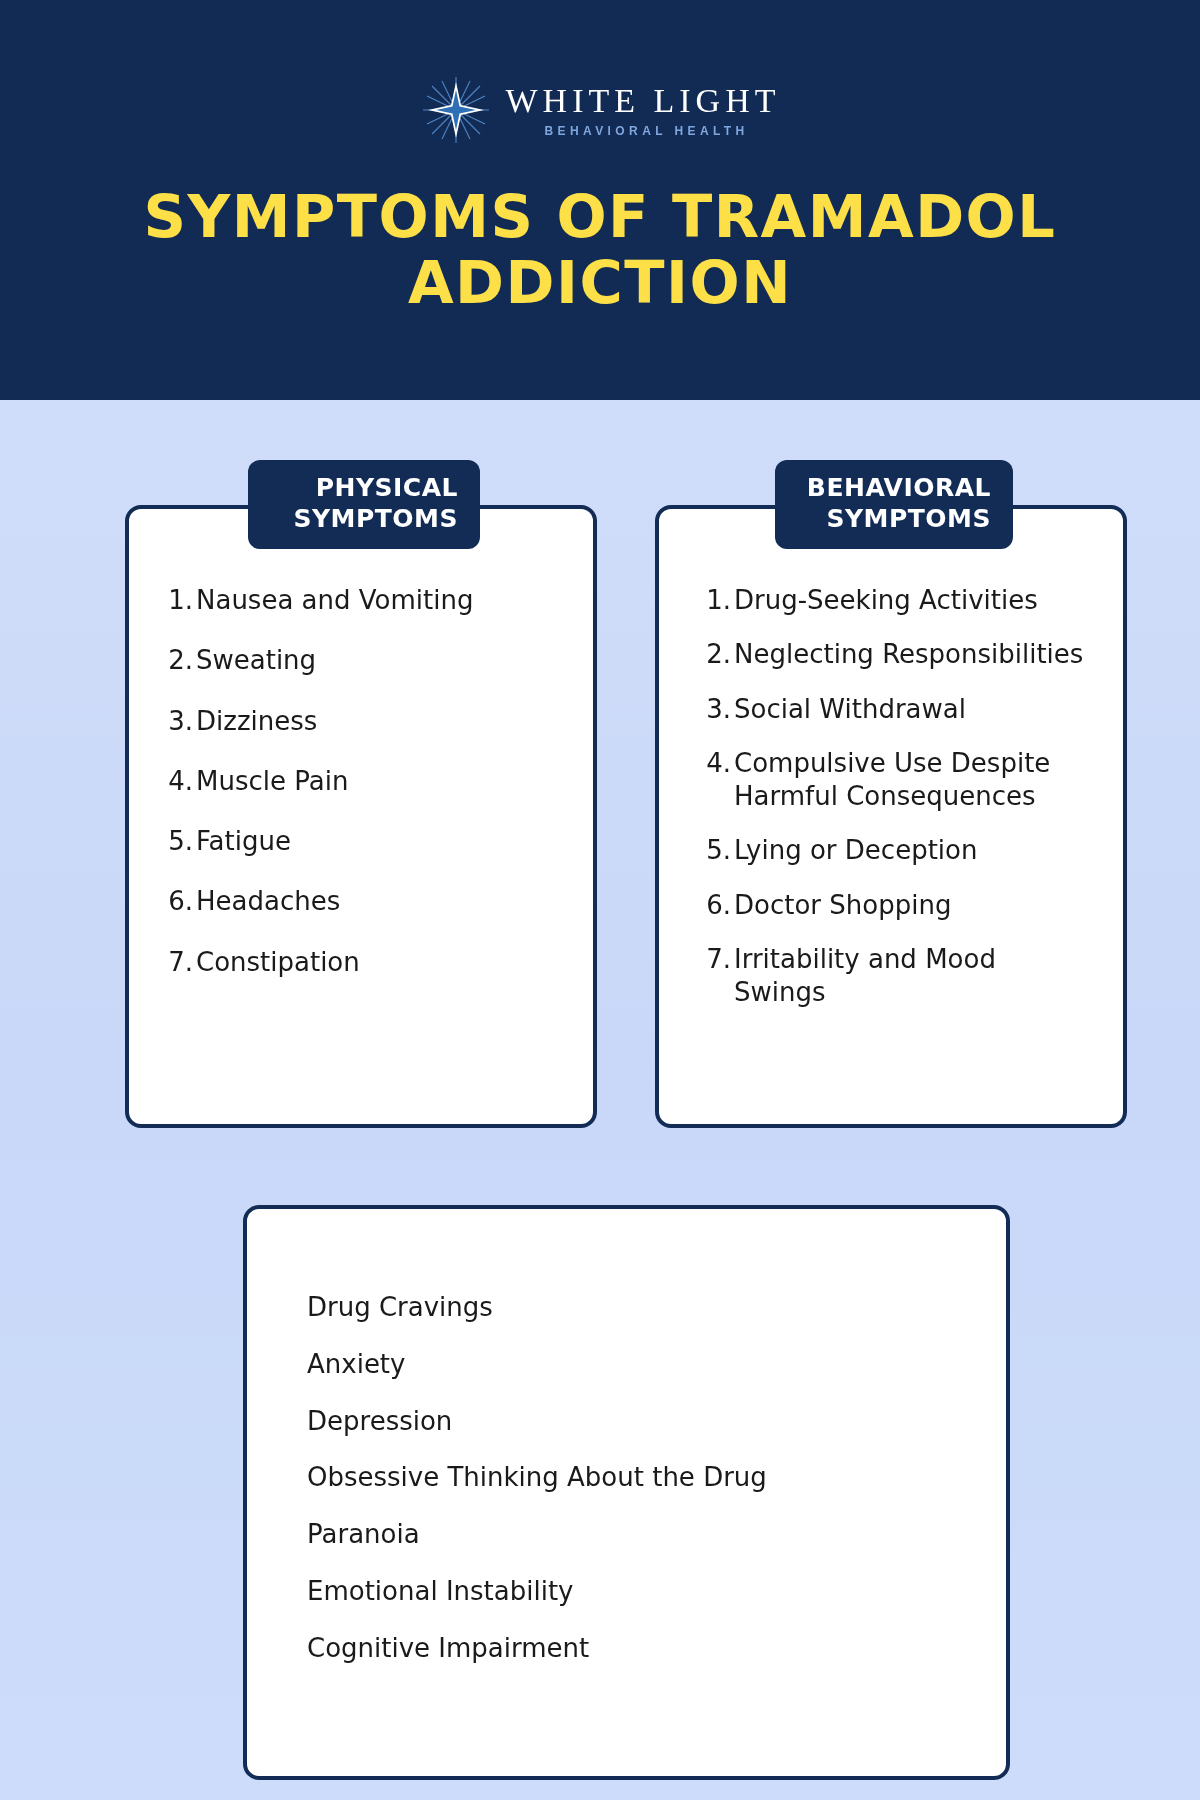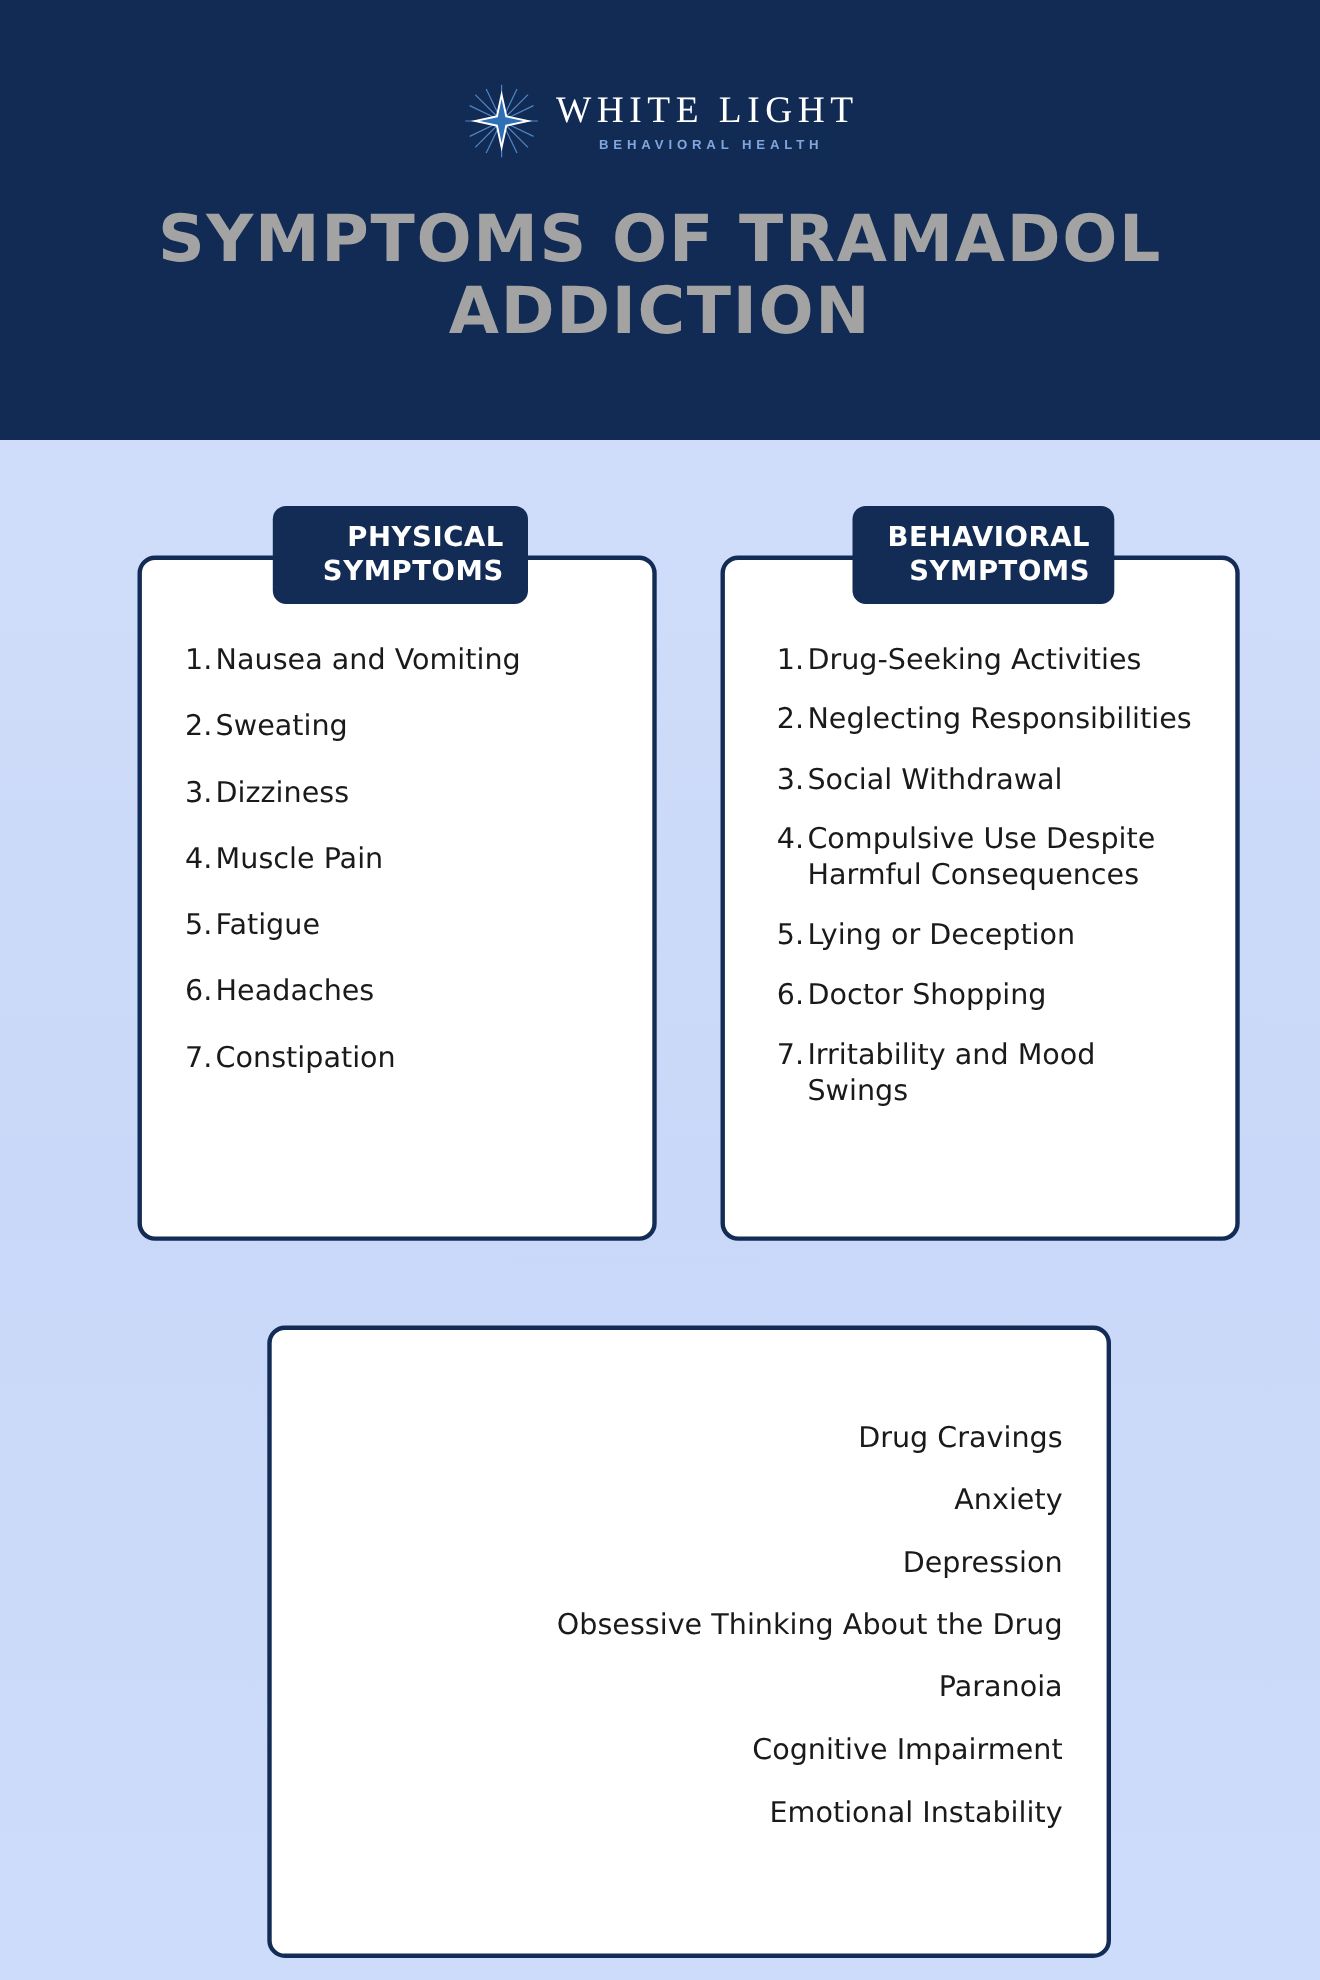--- a/index.html
+++ b/index.html
@@ -60,21 +60,21 @@
     color: #7fa6dd;
     font-size: 12px;
     letter-spacing: 4.4px;
     margin-top: 7px;
     font-family: "Liberation Sans", sans-serif;
     font-weight: 700;
     padding-left: 39px;
   }
   .main-title {
     margin-top: 34px;
-    color: #a3a3a3;
+    color: #fde047;
     font-size: 59px;
     line-height: 1.12;
     font-weight: 700;
     letter-spacing: 1.5px;
     font-family: "DejaVu Sans", sans-serif;
     padding: 0 120px;
   }
 
   
   .card {
@@ -131,21 +131,20 @@
     margin-right: 3px;
   }
   .num-item .txt {
     flex: 1 1 auto;
   }
   #card-behavioral .card-body { padding-left: 46px; }
   #card-behavioral .num-item { margin-bottom: 21px; }
 
   .psy-body {
     padding: 82px 40px 20px 60px;
-    text-align: right;
   }
   .psy-item {
     font-size: 26px;
     color: #1a1a1a;
     margin-bottom: 23px;
     line-height: 1.3;
     font-family: "DejaVu Sans", sans-serif;
   }
 </style>
 </head>
@@ -260,19 +259,19 @@
   <div class="card-label" id="label-behavioral">BEHAVIORAL SYMPTOMS</div>
 
   <div class="card" id="card-psychological">
     <div class="psy-body">
       <ul class="list">
         <li class="psy-item">Drug Cravings</li>
         <li class="psy-item">Anxiety</li>
         <li class="psy-item">Depression</li>
         <li class="psy-item">Obsessive Thinking About the Drug</li>
         <li class="psy-item">Paranoia</li>
+        <li class="psy-item">Emotional Instability</li>
         <li class="psy-item">Cognitive Impairment</li>
-        <li class="psy-item">Emotional Instability</li>
       </ul>
     </div>
   </div>
 
 </div>
 
 </body></html>

